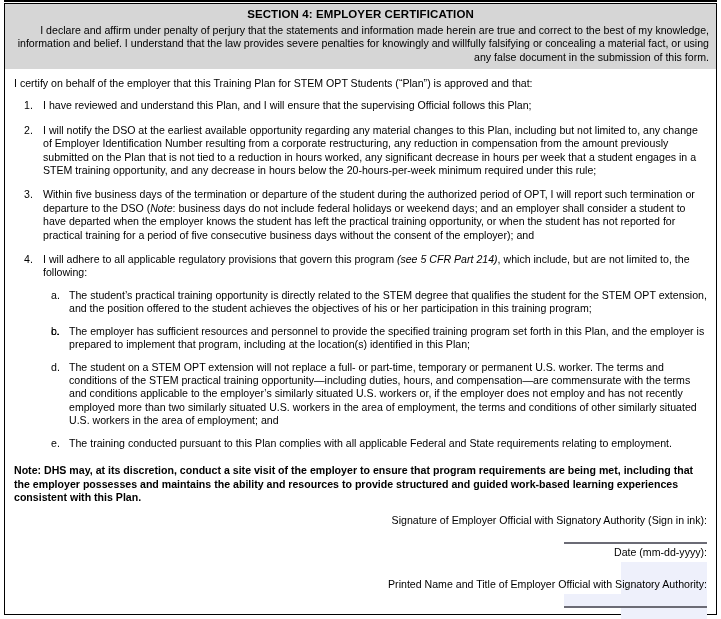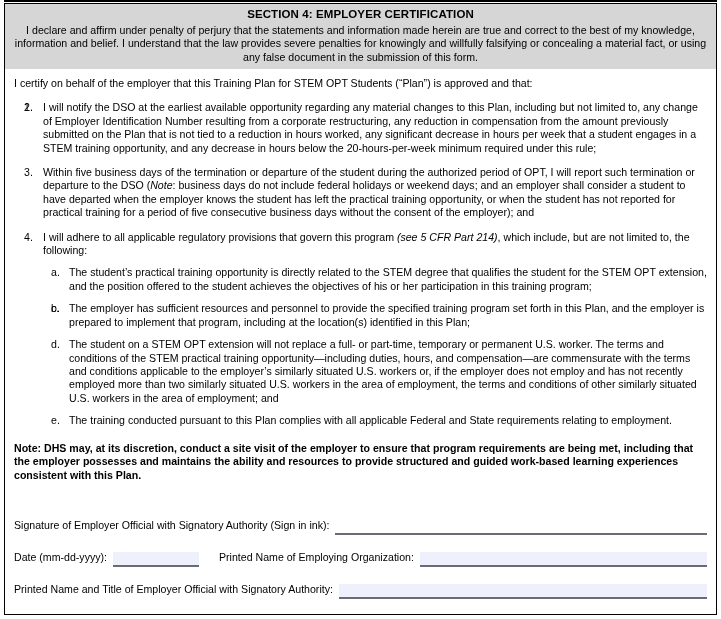--- a/index.html
+++ b/index.html
@@ -54,21 +54,21 @@
     text-align: center;
     font-size: 11.5px;
     font-weight: bold;
     letter-spacing: 0.1px;
     line-height: 15px;
     margin: 0 0 2px 0;
   }
   .cert-declaration {
     font-size: 10.6px;
     line-height: 13.4px;
-    text-align: center;
+    text-align: right;
     margin: 0;
   }
 
   
   .body-block {
     position: absolute;
     left: 4px;
     top: 69px;
     width: 713px;
     height: 546px;
@@ -146,20 +146,21 @@
     left: 9px;
     right: 9px;
     top: 445px;
   }
   .field-row {
     position: relative;
     height: 21px;
     margin-bottom: 11px;
     display: flex;
     align-items: flex-end;
+    flex-direction: column;
   }
   .field-label {
     font-size: 10.6px;
     line-height: 13px;
     white-space: nowrap;
     padding-bottom: 3px;
   }
   .field-input {
     flex: 1 1 auto;
     height: 15px;
@@ -197,20 +198,21 @@
     <div class="cert-declaration">I declare and affirm under penalty of perjury that the statements and information made herein are true and correct to the best of my knowledge, information and belief. I understand that the law provides severe penalties for knowingly and willfully falsifying or concealing a material fact, or using any false document in the submission of this form.</div>
   </div>
 
   <div class="body-block">
 
     <p class="lead-in">I certify on behalf of the employer that this Training Plan for STEM OPT Students (“Plan”) is approved and that:</p>
 
     <ol class="numbered">
       <li>
         <span class="marker">1.</span>
+        <span>I have reviewed and understand this Plan, and I will ensure that the supervising Official follows this Plan;</span>
       </li>
       <li>
         <span class="marker">2.</span>
         <span>I will notify the DSO at the earliest available opportunity regarding any material changes to this Plan, including but not limited to, any change of Employer Identification Number resulting from a corporate restructuring, any reduction in compensation from the amount previously submitted on the Plan that is not tied to a reduction in hours worked, any significant decrease in hours per week that a student engages in a STEM training opportunity, and any decrease in hours below the 20-hours-per-week minimum required under this rule;</span>
       </li>
       <li>
         <span class="marker">3.</span>
         <span>Within five business days of the termination or departure of the student during the authorized period of OPT, I will report such termination or departure to the DSO (</span><span class="italic">Note</span><span>: business days do not include federal holidays or weekend days; and an employer shall consider a student to have departed when the employer knows the student has left the practical training opportunity, or when the student has not reported for practical training for a period of five consecutive business days without the consent of the employer); and</span>
       </li>
       <li class="tight">

